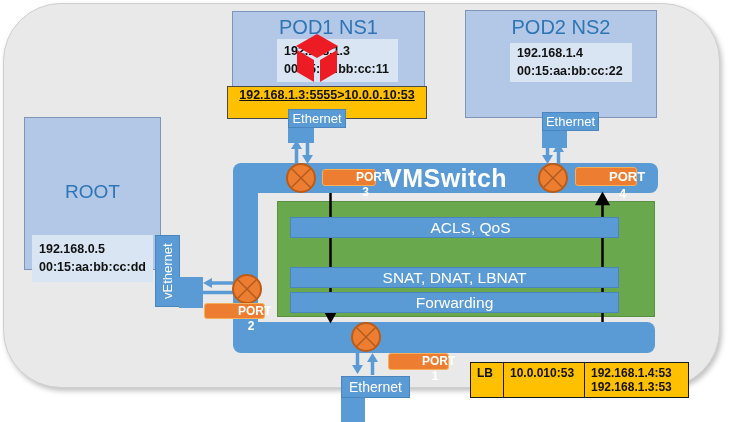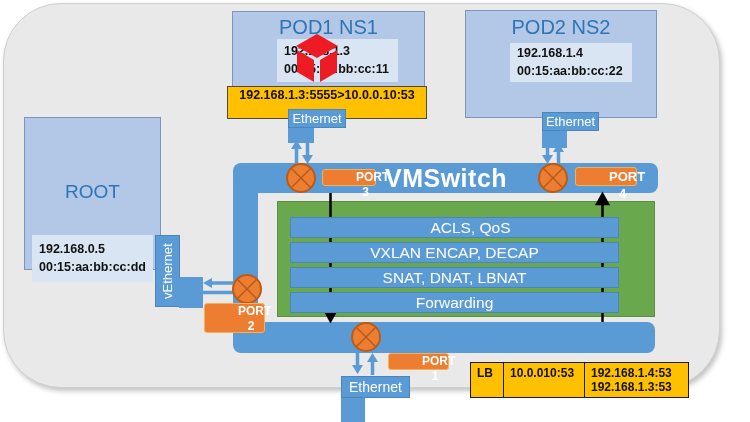--- a/index.html
+++ b/index.html
@@ -93,21 +93,21 @@
   </div>
 
   <div class="abs ns-box" style="left:465px; top:10px; width:192px; height:108px;">
     <div class="ns-title" style="margin-top:5px; font-size:20px;">POD2 NS2</div>
   </div>
   <div class="abs info-box" style="left:510px; top:43px; width:122px; height:39px; padding-top:1px;">
     <div>192.168.1.4</div>
     <div>00:15:aa:bb:cc:22</div>
   </div>
 
-  <div class="abs yellow-box" style="left:227px; top:86px; width:200px; height:33px; line-height:16px;">192.168.1.3:5555&gt;10.0.0.10:53</div>
+  <div class="abs yellow-box" style="left:227px; top:86px; width:200px; height:33px; line-height:16px;text-decoration:underline;">192.168.1.3:5555&gt;10.0.0.10:53</div>
 
   <div class="abs blue-tab" style="left:288px; top:109px; width:58px; height:19px; line-height:17px;">Ethernet</div>
   <div class="abs blue-block" style="left:288px; top:128px; width:26px; height:15px;"></div>
 
   <div class="abs blue-tab" style="left:542px; top:112px; width:57px; height:19px; line-height:17px;">Ethernet</div>
   <div class="abs blue-block" style="left:542px; top:131px; width:25px; height:17px;"></div>
 
   <div class="abs vswitch-bar" style="left:233px; top:163px; width:425px; height:30px;">
     <span class="abs vswitch-title" style="left:152px; top:1px;">VMSwitch</span>
   </div>
@@ -119,21 +119,20 @@
   <svg class="overlay" width="750" height="422">
     <g stroke="#000000" stroke-width="2.5" fill="#000000">
       <line x1="330.5" y1="193" x2="330.5" y2="312"></line>
       <polygon points="325,311 336,311 330.5,321"></polygon>
       <line x1="602.5" y1="322" x2="602.5" y2="203"></line>
       <polygon points="597,204 608,204 602.5,194"></polygon>
     </g>
   </svg>
 
   <div class="abs layer-bar" style="top:217px;padding-left:32px;">ACLS, QoS</div>
-  <div class="abs layer-bar" style="top:242px;">VXLAN ENCAP, DECAP</div>
   <div class="abs layer-bar" style="top:267px;">SNAT, DNAT, LBNAT</div>
   <div class="abs layer-bar" style="top:292px;">Forwarding</div>
 
   <div class="abs blue-tab vertical-text" style="left:155px; top:235px; width:25px; height:72px;">vEthernet</div>
   <div class="abs blue-block" style="left:179px; top:277px; width:24px; height:31px;"></div>
 
   <div class="abs blue-tab" style="left:341px; top:376px; width:69px; height:22px; line-height:20px; font-size:14px;">Ethernet</div>
   <div class="abs blue-block" style="left:341px; top:398px; width:24px; height:24px;"></div>
 
   <svg class="overlay" width="750" height="422">
@@ -178,21 +177,21 @@
       <g>
         <circle cx="366" cy="337" r="14" fill="#ed7d31" stroke="#bc5b16" stroke-width="2"></circle>
         <line x1="356.5" y1="327.5" x2="375.5" y2="346.5" stroke="#b05a1d" stroke-width="1.4"></line>
         <line x1="356.5" y1="346.5" x2="375.5" y2="327.5" stroke="#b05a1d" stroke-width="1.4"></line>
       </g>
     </g>
   </svg>
 
   <div class="abs port-label" style="left:322px; top:169px; width:54px; height:17px; line-height:15px;">PORT 3</div>
   <div class="abs port-label" style="left:575px; top:167px; width:62px; height:19px; line-height:17px; font-size:13px;">PORT 4</div>
-  <div class="abs port-label" style="left:204px; top:303px; width:61px; height:30px; line-height:15px;">PORT 2</div>
+  <div class="abs port-label" style="left:204px; top:303px; width:61px; height:16px; line-height:15px;">PORT 2</div>
   <div class="abs port-label" style="left:388px; top:353px; width:61px; height:17px; line-height:15px;">PORT 1</div>
 
   <svg class="abs" style="left:294px; top:32px;" width="46" height="52" viewBox="0 0 46 52">
     <polygon points="23,2 44,14 23,26 2,14" fill="#ed1c24"></polygon>
     <polygon points="3,18 20,28 20,50 3,40" fill="#ed1c24"></polygon>
     <polygon points="26,28 43,18 43,40 26,50" fill="#ed1c24"></polygon>
   </svg>
 
   <table class="lb-table abs" style="left:470px; top:362px;">
     <tbody>

